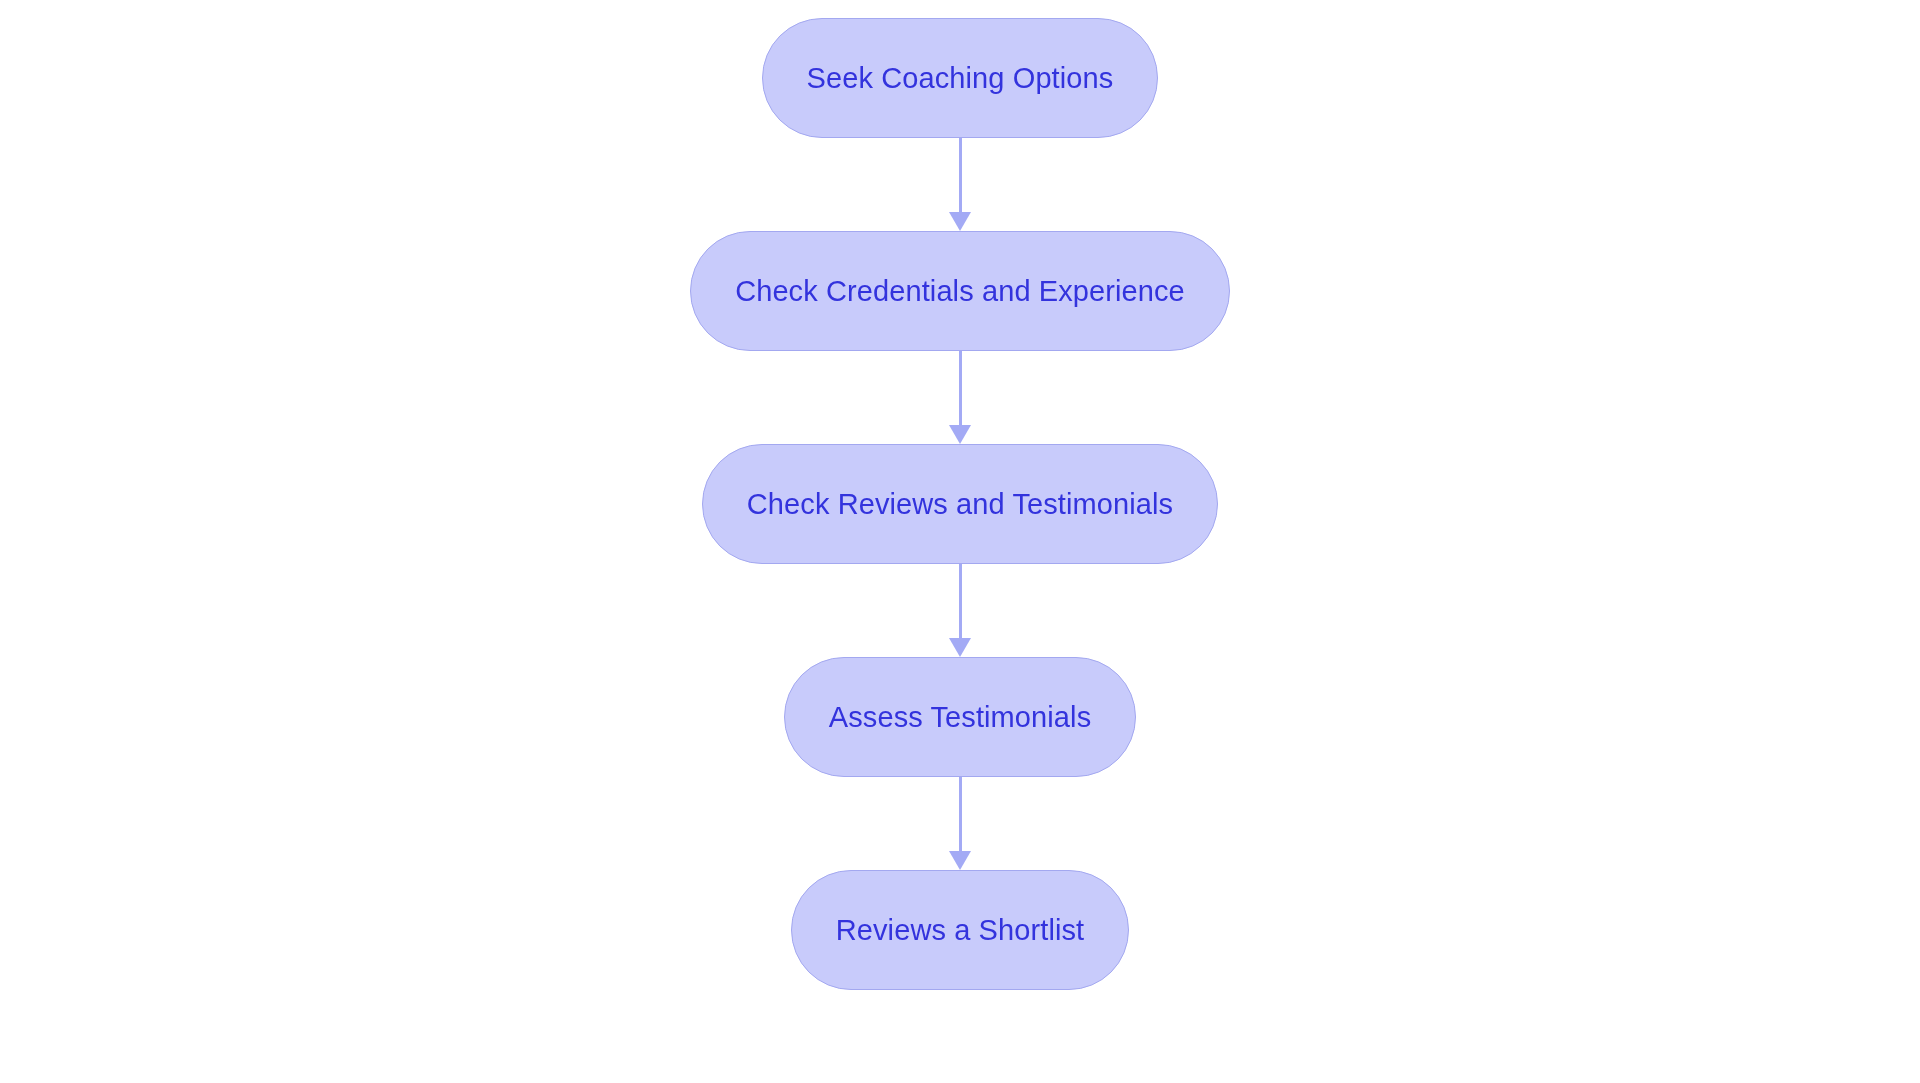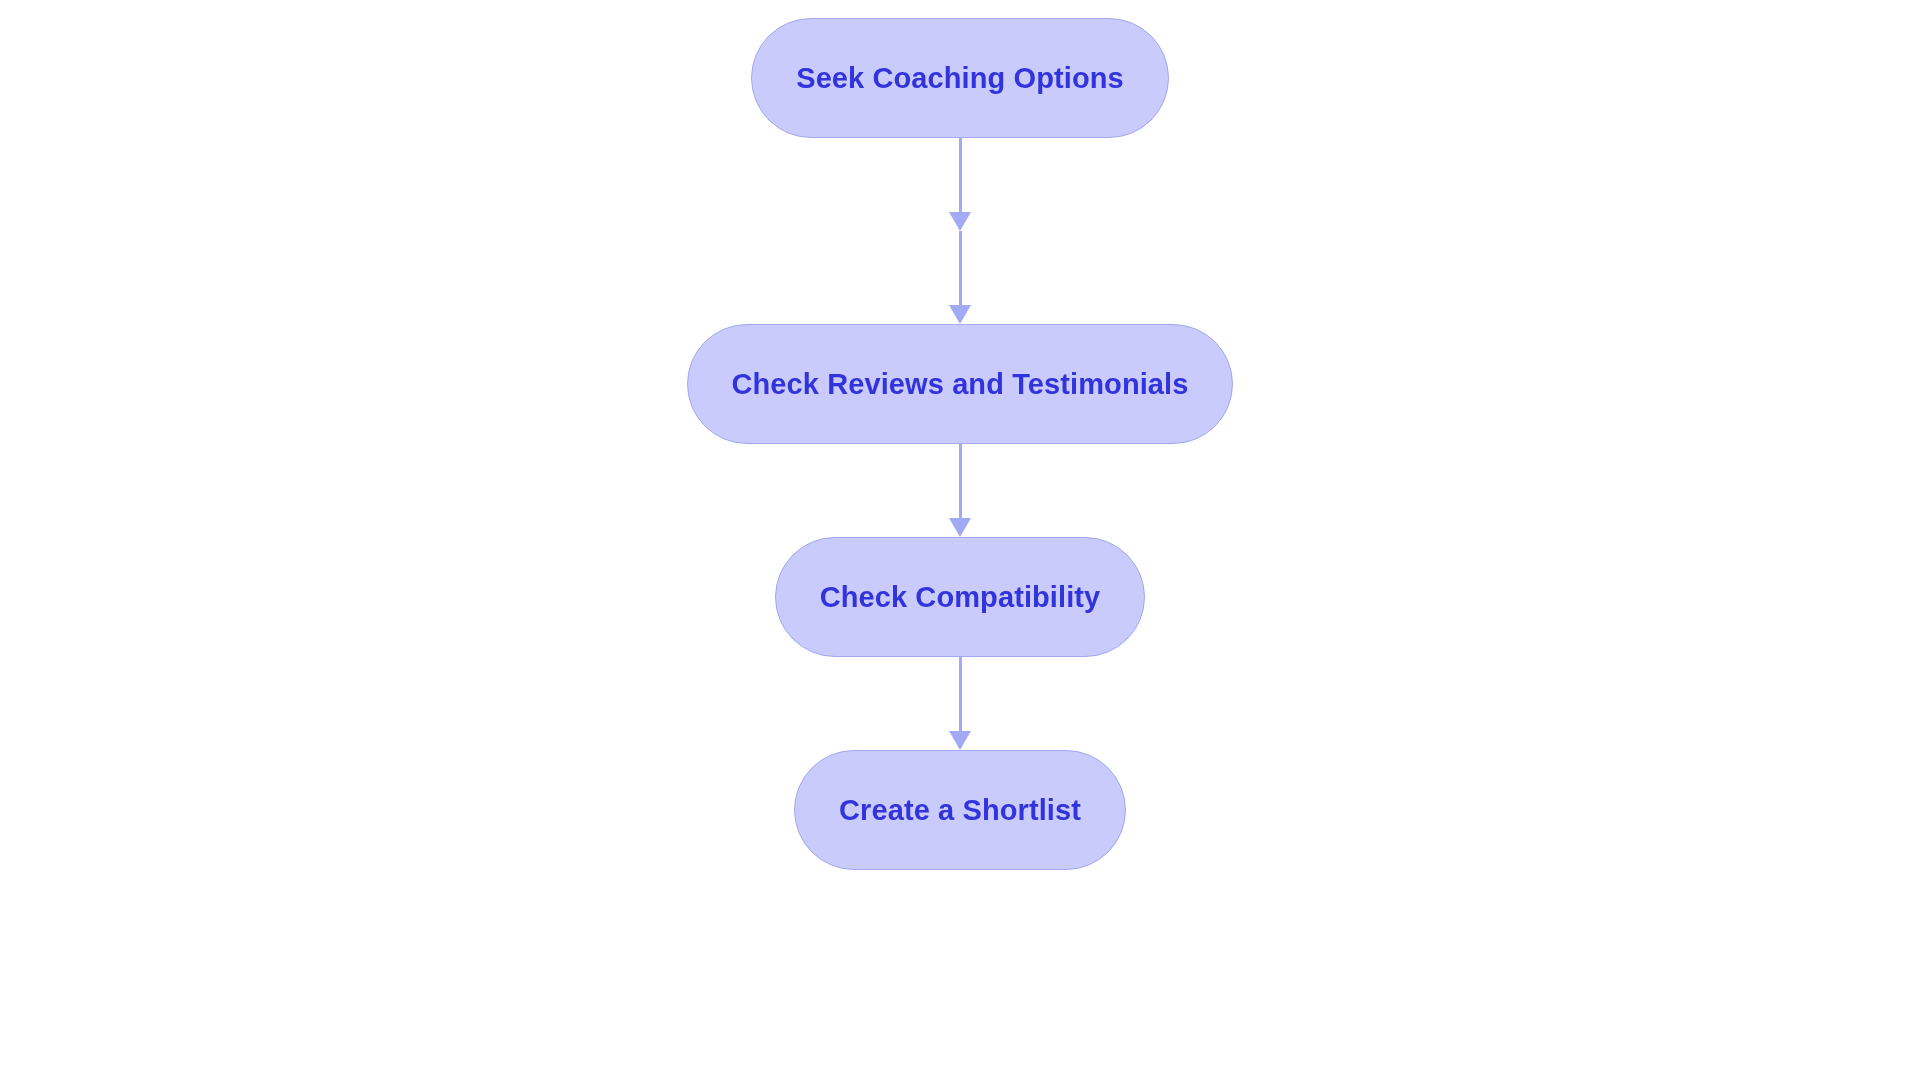--- a/index.html
+++ b/index.html
@@ -38,21 +38,21 @@
     box-sizing: border-box;
     display: flex;
     align-items: center;
     justify-content: center;
     background: #c8cbfb;
     border: 1.6px solid #a3a8f0;
     border-radius: 9999px;
     color: #3333dd;
     font-family: "Liberation Sans", sans-serif;
     font-size: 29px;
-    font-weight: 700;
+    font-weight: 400;
     letter-spacing: 0.1px;
     line-height: 1;
     white-space: nowrap;
     padding: 0 44px;
     height: 120px;
   }
 
   .connector {
     position: relative;
     width: 40px;
@@ -85,42 +85,45 @@
 
     <div class="node">
       <span>Seek Coaching Options</span>
     </div>
 
     <div class="connector" style="height:93px">
       <div class="stem"></div>
       <div class="head"></div>
     </div>
 
+    <div class="node">
+      <span>Check Credentials and Experience</span>
+    </div>
 
     <div class="connector" style="height:93px">
       <div class="stem"></div>
       <div class="head"></div>
     </div>
 
     <div class="node">
       <span>Check Reviews and Testimonials</span>
     </div>
 
     <div class="connector" style="height:93px">
       <div class="stem"></div>
       <div class="head"></div>
     </div>
 
     <div class="node">
-      <span>Check Compatibility</span>
+      <span>Assess Testimonials</span>
     </div>
 
     <div class="connector" style="height:93px">
       <div class="stem"></div>
       <div class="head"></div>
     </div>
 
     <div class="node">
-      <span>Create a Shortlist</span>
+      <span>Reviews a Shortlist</span>
     </div>
 
   </div>
 </div>
 
 </body></html>

